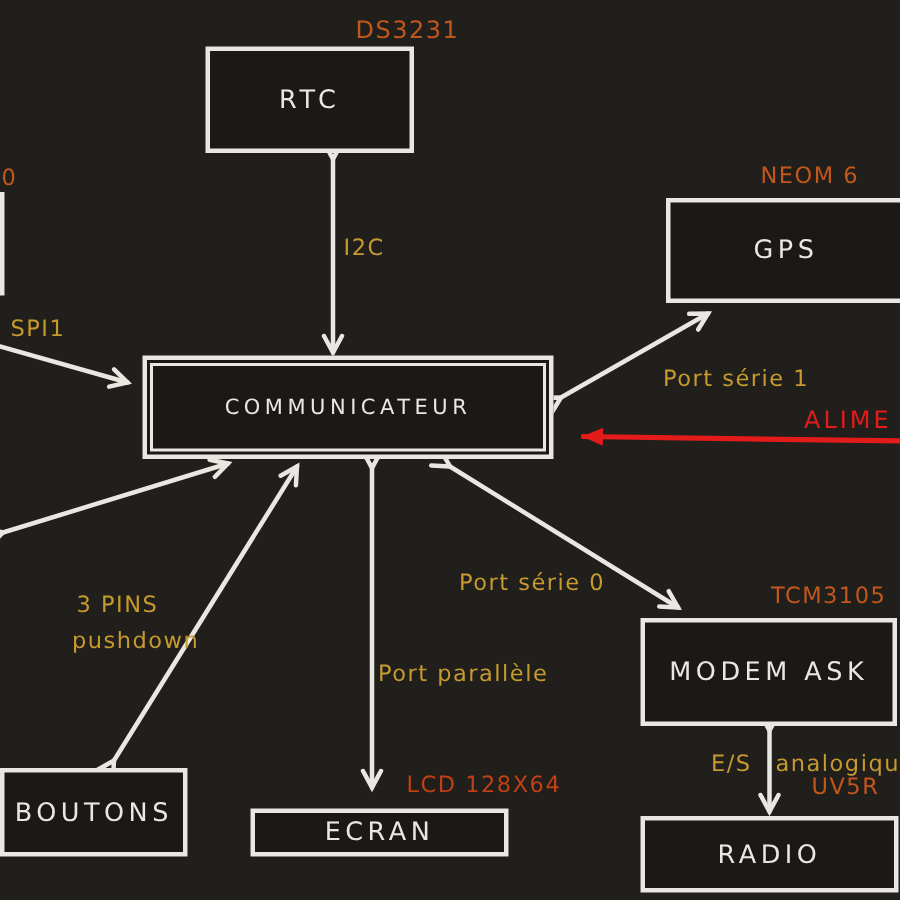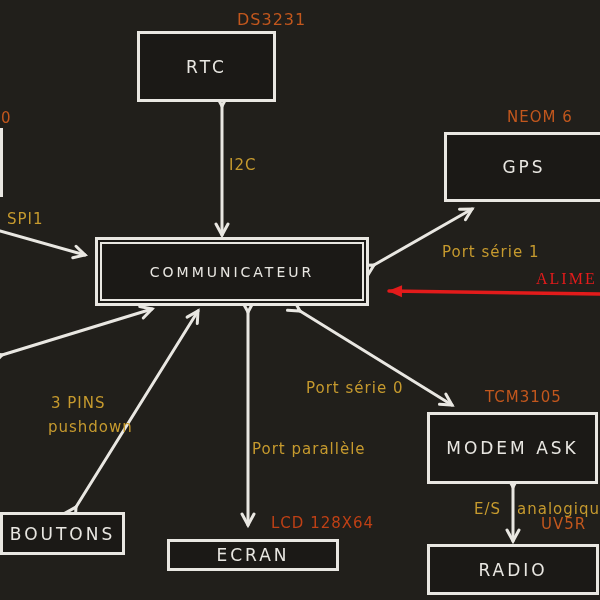--- a/index.html
+++ b/index.html
@@ -22,31 +22,31 @@
     content:"";position:absolute;inset:2px;border:2px solid var(--chalk);
     pointer-events:none;
   }
   #node-left   {left:-62px;top:128px;width:65px;height:69px;}
   #node-rtc    {left:137px;top:31px;width:139px;height:71px;}
   #node-gps    {left:444px;top:132px;width:160px;height:70px;}
   #node-comm   {left:95px;top:237px;width:274px;height:69px;font-size:14px;}
   #node-modem  {left:427px;top:412px;width:171px;height:72px;}
   #node-radio  {left:427px;top:544px;width:172px;height:51px;}
   #node-ecran  {left:167px;top:539px;width:172px;height:32px;}
-  #node-boutons{left:0px;top:512px;width:125px;height:43px;}
+  #node-boutons{left:0px;top:512px;width:125px;height:59px;}
   
   .lbl{position:absolute;z-index:4;white-space:nowrap;letter-spacing:1px;font-size:15px;}
   .orange{color:var(--orange);}
   .gold{color:var(--gold);}
-  .redtxt{color:var(--red);font-family:Liberation Serif, serif;}
+  .redtxt{color:var(--red);}
   .rust{color:var(--rust);}
   #lbl-ds3231  {left:237px;top:10px;font-size:16px;}
   #lbl-neom6   {left:507px;top:108px;}
   #lbl-mega    {left:254px;top:207px;font-size:16px;}
-  #lbl-tcm     {left:485px;top:388px;text-align:center;}
+  #lbl-tcm     {left:514px;top:388px;text-align:center;}
   #lbl-uv5r    {left:541px;top:515px;}
   #lbl-lcd     {left:271px;top:514px;}
   #lbl-leftchip{left:1px;top:109px;}
   #lbl-i2c     {left:229px;top:156px;}
   #lbl-spi1    {left:7px;top:210px;}
   #lbl-ps1     {left:442px;top:243px;}
   #lbl-ps0     {left:306px;top:379px;}
   #lbl-ppar    {left:252px;top:440px;}
   #lbl-pins    {left:51px;top:394px;}
   #lbl-push    {left:48px;top:418px;}

